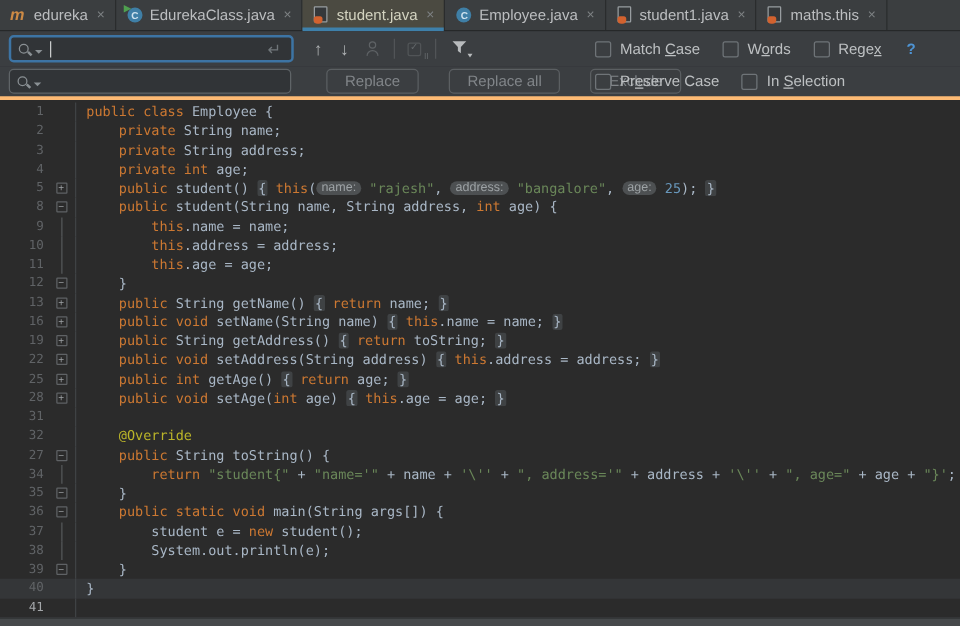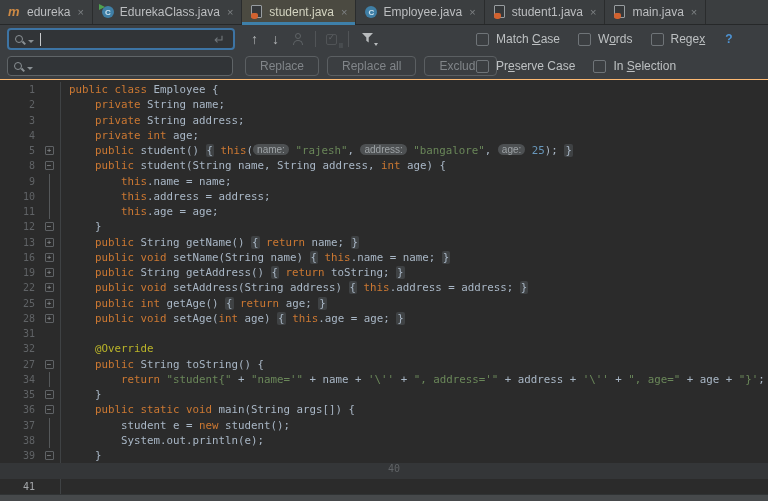--- a/index.html
+++ b/index.html
@@ -22,21 +22,21 @@
                 display:flex; align-items:center; justify-content:center; }
   .run-tri { position:absolute; left:-2px; top:-1px; width:0; height:0;
              border-top:3px solid transparent; border-bottom:3px solid transparent; border-left:6px solid #4fa04f; }
   .java-page { position:absolute; left:1px; top:0; width:11px; height:13px; background:#35383a;
                border:1px solid #989da0; border-radius:1px; }
   .java-cup { position:absolute; left:-1px; bottom:-2px; width:7px; height:6px; background:#d2622f; border-radius:2px 2px 3px 3px; }
 
   
   .frow { background:#3b3e41; display:flex; align-items:center; position:relative; }
   .frow.find { height:28px; flex:0 0 28px; }
-  .frow.repl { height:27px; flex:0 0 27px; border-bottom:1px solid #fdba74; }
+  .frow.repl { height:27px; flex:0 0 27px; border-bottom:3px solid #fdba74;gap:16px; }
   .searchbox { height:22px; width:228px; margin-left:7px; background:#313437; border:1px solid #5f6467;
                border-radius:4px; display:flex; align-items:center; padding:0 6px; position:relative; }
   .searchbox.focused { border:2px solid #3d74a4; }
   .mag { width:8px; height:8px; border:1.5px solid #8a9094; border-radius:50%; position:relative; flex:0 0 8px; }
   .mag::after { content:""; position:absolute; width:4px; height:1.5px; background:#8a9094;
                 right:-3.5px; bottom:-1.5px; transform:rotate(45deg); }
   .mag-caret { width:0; height:0; border-left:3px solid transparent; border-right:3px solid transparent;
                border-top:3px solid #8a9094; margin-left:5px; margin-top:4px; }
   .txt-caret { width:1px; height:13px; background:#c9cbcc; margin-left:6px; }
   .enter-glyph { position:absolute; right:8px; color:#70767a; font-size:13px; }
@@ -59,21 +59,21 @@
   .chk .lbl { font-size:12px; color:#bdc0c2; white-space:nowrap; }
   .chk .lbl u { text-decoration:underline; }
   .help-q { color:#4e94d4; font-weight:bold; font-size:12px; margin-left:2px; }
   .rbtn { height:20px; border:1px solid #5b5f62; border-radius:4px; background:transparent; color:#818589;
           font-size:12px; padding:0 14px; margin-left:8px; font-family:"Liberation Sans",sans-serif; }
   .rbtn.first { margin-left:12px; }
 
   
   .editor { flex:1 1 auto; background:#2b2b2b; padding-top:2px; overflow:hidden; }
   .row { display:flex; height:15.26px; align-items:center; }
-  .row.hl { background:#343638;flex-direction:column; }
+  .row.hl { background:#343638; }
   .ln { width:38px; text-align:right; padding-right:3px; font-family:"DejaVu Sans Mono",monospace;
         font-size:10px; color:#606366; flex:0 0 38px; }
   .ln.bright { color:#a4a7aa; }
   .foldcol { width:23px; flex:0 0 23px; display:flex; align-items:center; justify-content:center;
              align-self:stretch; border-right:1px solid #3f4244; position:relative; }
   .fi { width:9px; height:9px; border:1px solid #5f6265; background:#2b2b2b; color:#9fa3a6;
         font-size:8px; line-height:7px; text-align:center; border-radius:1px; z-index:1; }
   .foldcol.line::before { content:""; position:absolute; left:11px; top:0; bottom:0; width:1px; background:#55585a; }
   .code { font-family:"DejaVu Sans Mono",monospace; font-size:10.8px; white-space:pre; padding-left:8px; flex:1 1 auto; overflow:hidden; }
   .sg-k { color:#cc7832; font-weight:normal; }
@@ -130,21 +130,21 @@
         </span>
         <span>student1.java</span>
         <span class="close">×</span>
       </div>
       <div class="tab">
         <span class="ticon">
           <span class="java-page">
             <span class="java-cup"></span>
           </span>
         </span>
-        <span>main.java</span>
+        <span>maths.this</span>
         <span class="close">×</span>
       </div>
     </div>
 
   <div class="frow find">
     <div class="searchbox focused">
       <span class="mag"></span>
       <span class="mag-caret"></span>
       <span class="txt-caret"></span>
       <span class="enter-glyph">↵</span>

